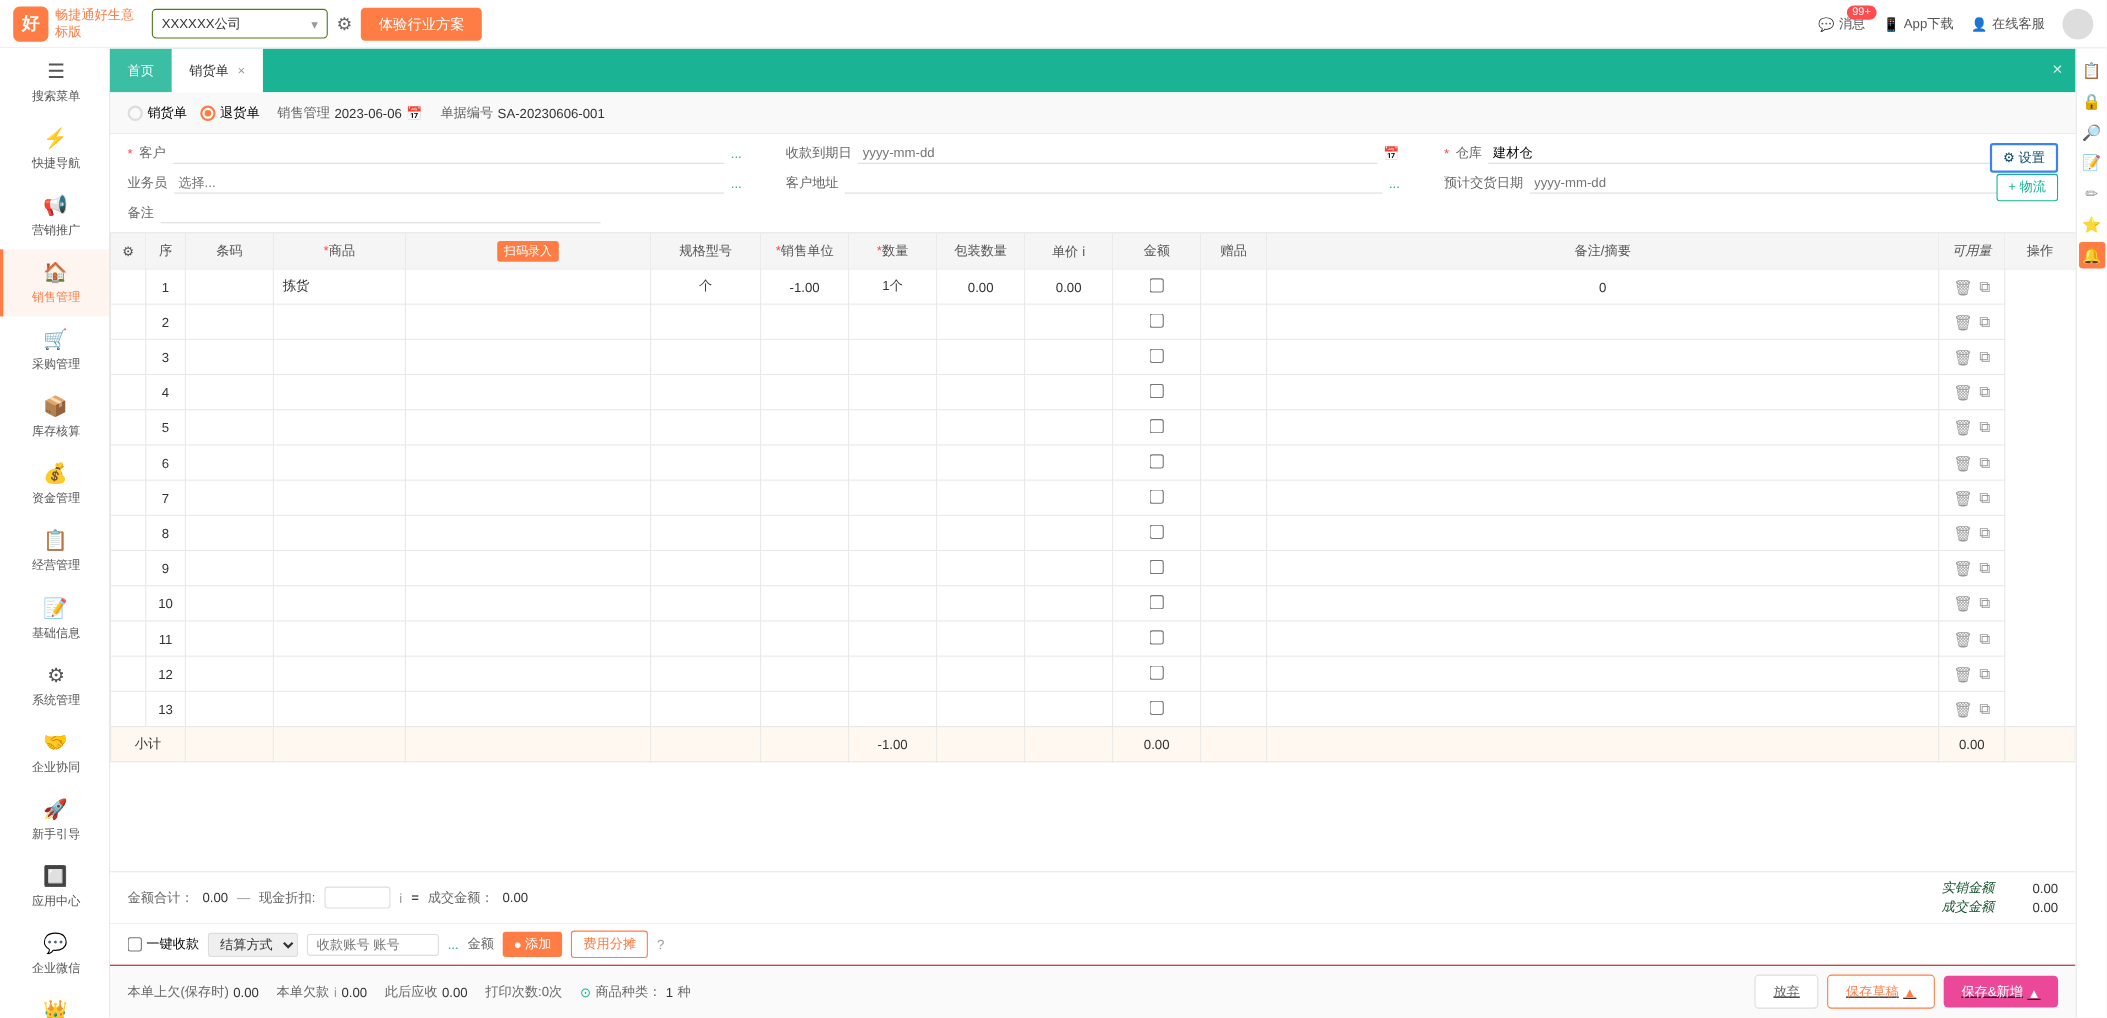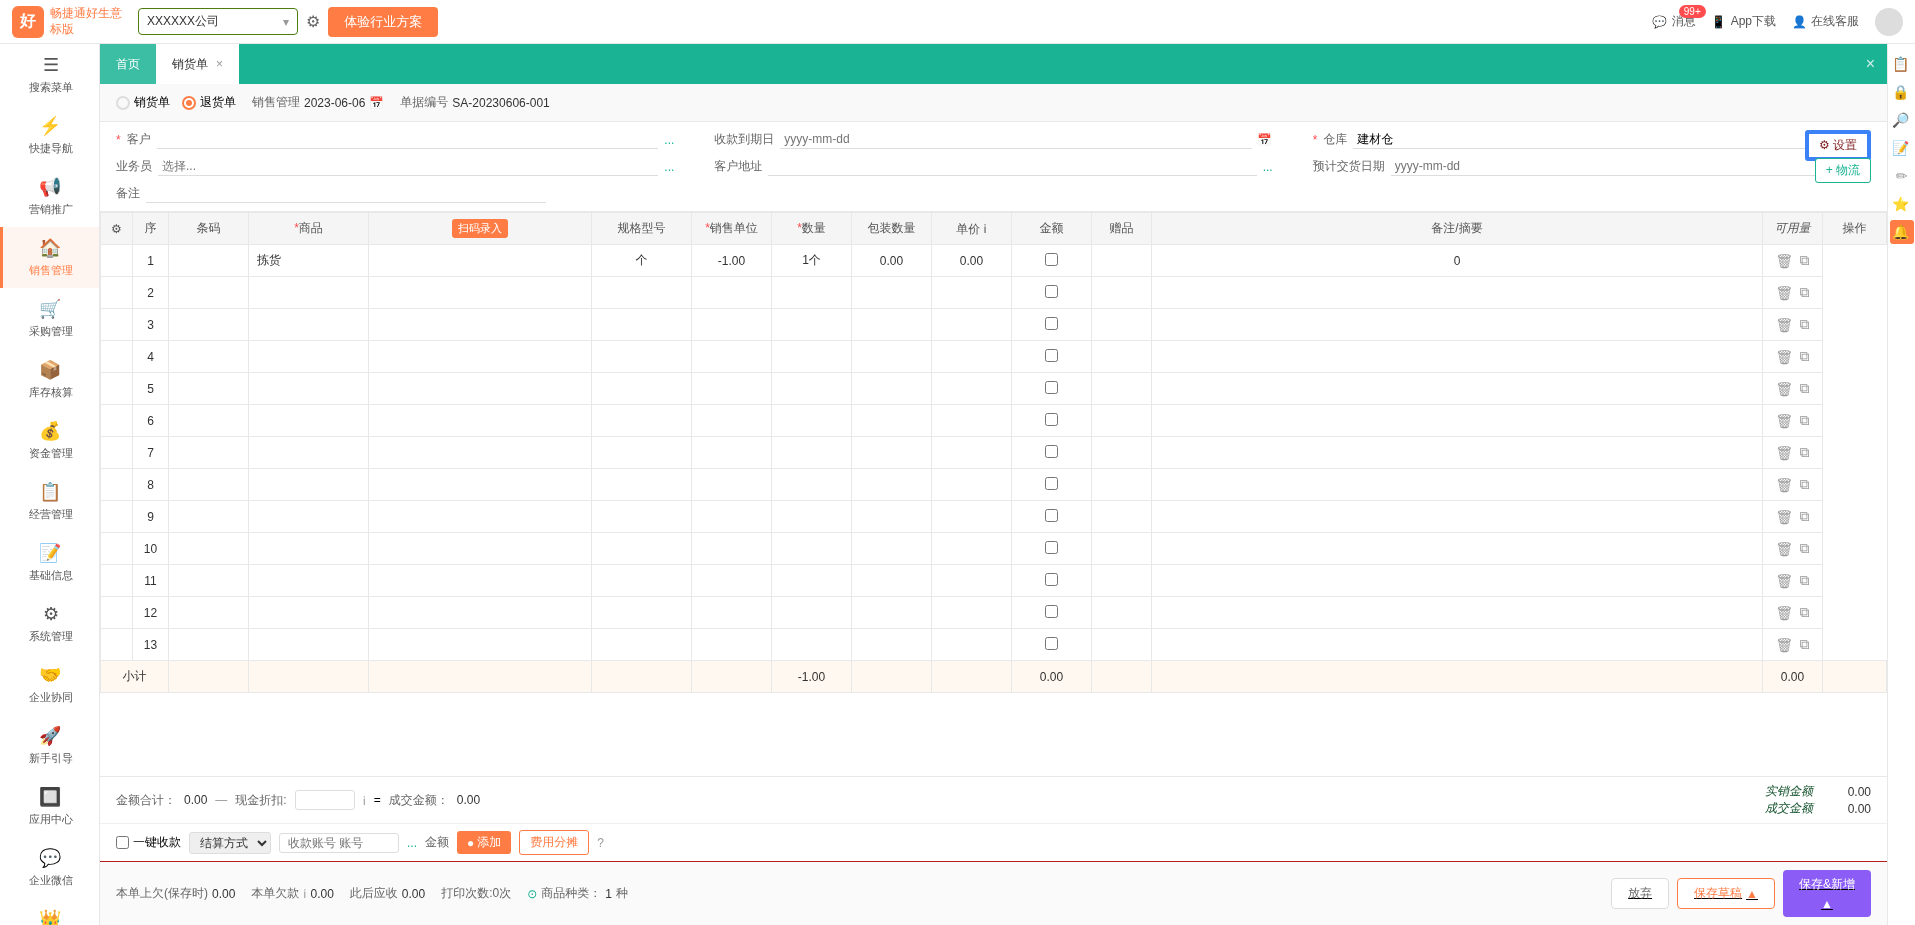--- a/index.html
+++ b/index.html
@@ -47,21 +47,21 @@
     .radio-item { display: flex; align-items: center; gap: 4px; cursor: pointer; }
     .radio-circle { width: 14px; height: 14px; border-radius: 50%; border: 2px solid #ddd; }
     .radio-circle.checked { border-color: #ff7d45; background: white; position: relative; }
     .radio-circle.checked::after { content: ''; width: 6px; height: 6px; border-radius: 50%; background: #ff7d45; position: absolute; top: 2px; left: 2px; }
     .header-field { display: flex; align-items: center; gap: 4px; }
     .header-label { color: #666; }
     .header-value { color: #333; font-weight: 500; }
     .header-actions { margin-left: auto; display: flex; align-items: center; gap: 8px; }
     .header-action-btn { display: flex; align-items: center; gap: 3px; color: #1ab394; cursor: pointer; font-size: 12px; }
     .header-action-btn.orange { color: #ff7d45; border: 1px solid #ff7d45; border-radius: 3px; padding: 2px 6px; }
-    .settings-btn { position: absolute; right: 16px; top: 8px; background: #fff; border: 4px solid #3b82f6; color: #7f1d1d; border-radius: 3px; padding: 3px 10px; cursor: pointer; font-size: 12px; }
+    .settings-btn { position: absolute; right: 16px; top: 8px; background: #fff; border: 2px solid #3b82f6; color: #0c4a6e; border-radius: 3px; padding: 3px 10px; cursor: pointer; font-size: 12px; }
     .logistics-btn { position: absolute; right: 16px; top: 36px; background: #fff; border: 1px solid #1ab394; color: #1ab394; border-radius: 3px; padding: 3px 10px; cursor: pointer; font-size: 12px; }
 
     
     .table-container { flex: 1; overflow: auto; }
     .data-table { width: 100%; border-collapse: collapse; }
     .data-table th { background: #f5f5f5; border: 1px solid #e8e8e8; padding: 6px 8px; text-align: center; color: #555; font-weight: normal; white-space: nowrap; position: sticky; top: 0; z-index: 1; }
     .data-table td { border: 1px solid #e8e8e8; padding: 4px 8px; text-align: center; color: #333; height: 32px; }
     .data-table .subtotal-row td { background: #fff8f0; font-weight: 500; }
     .th-settings { width: 32px; cursor: pointer; }
     .scan-btn { background: #ff7d45; color: white; border: none; border-radius: 3px; padding: 2px 6px; cursor: pointer; font-size: 11px; }
@@ -100,21 +100,21 @@
     .footer-right-label { color: #14532d; font-style: italic; }
     .footer-right-value { color: #333; font-weight: 500; min-width: 50px; text-align: right; }
 
     
     .bottom-bar { background: #fafafa; border-top: 1px solid #b91c1c; padding: 8px 16px; display: flex; align-items: center; gap: 16px; flex-shrink: 0; }
     .bottom-info { display: flex; align-items: center; gap: 4px; color: #666; }
     .bottom-info-value { color: #333; }
     .bottom-actions { margin-left: auto; display: flex; align-items: center; gap: 8px; text-decoration: underline; }
     .abandon-btn { border: 1px solid #ddd; background: white; color: #666; border-radius: 4px; padding: 6px 16px; cursor: pointer; }
     .save-draft-btn { border: 1px solid #ff7d45; background: white; color: #ff7d45; border-radius: 4px; padding: 6px 16px; cursor: pointer; display: flex; align-items: center; gap: 4px; }
-    .save-new-btn { background: #8b5cf6; color: white; border: none; border-radius: 4px; padding: 6px 16px; cursor: pointer; display: flex; align-items: center; gap: 4px; flex-direction: column; }
+    .save-new-btn { background: #ec4899; color: white; border: none; border-radius: 4px; padding: 6px 16px; cursor: pointer; display: flex; align-items: flex-end; gap: 4px; }
 
     
     .right-sidebar { width: 28px; background: #fff; border-left: 1px solid #e8e8e8; display: flex; flex-direction: column; align-items: center; padding-top: 8px; gap: 4px; flex-shrink: 0; }
     .right-icon { width: 24px; height: 24px; display: flex; align-items: center; justify-content: center; cursor: pointer; color: #999; font-size: 14px; border-radius: 3px; }
     .right-icon.active-orange { background: #ff7d45; color: white; border-radius: 3px; }
   </style>
 </head>
 <body>
 
 <div class="top-bar">

